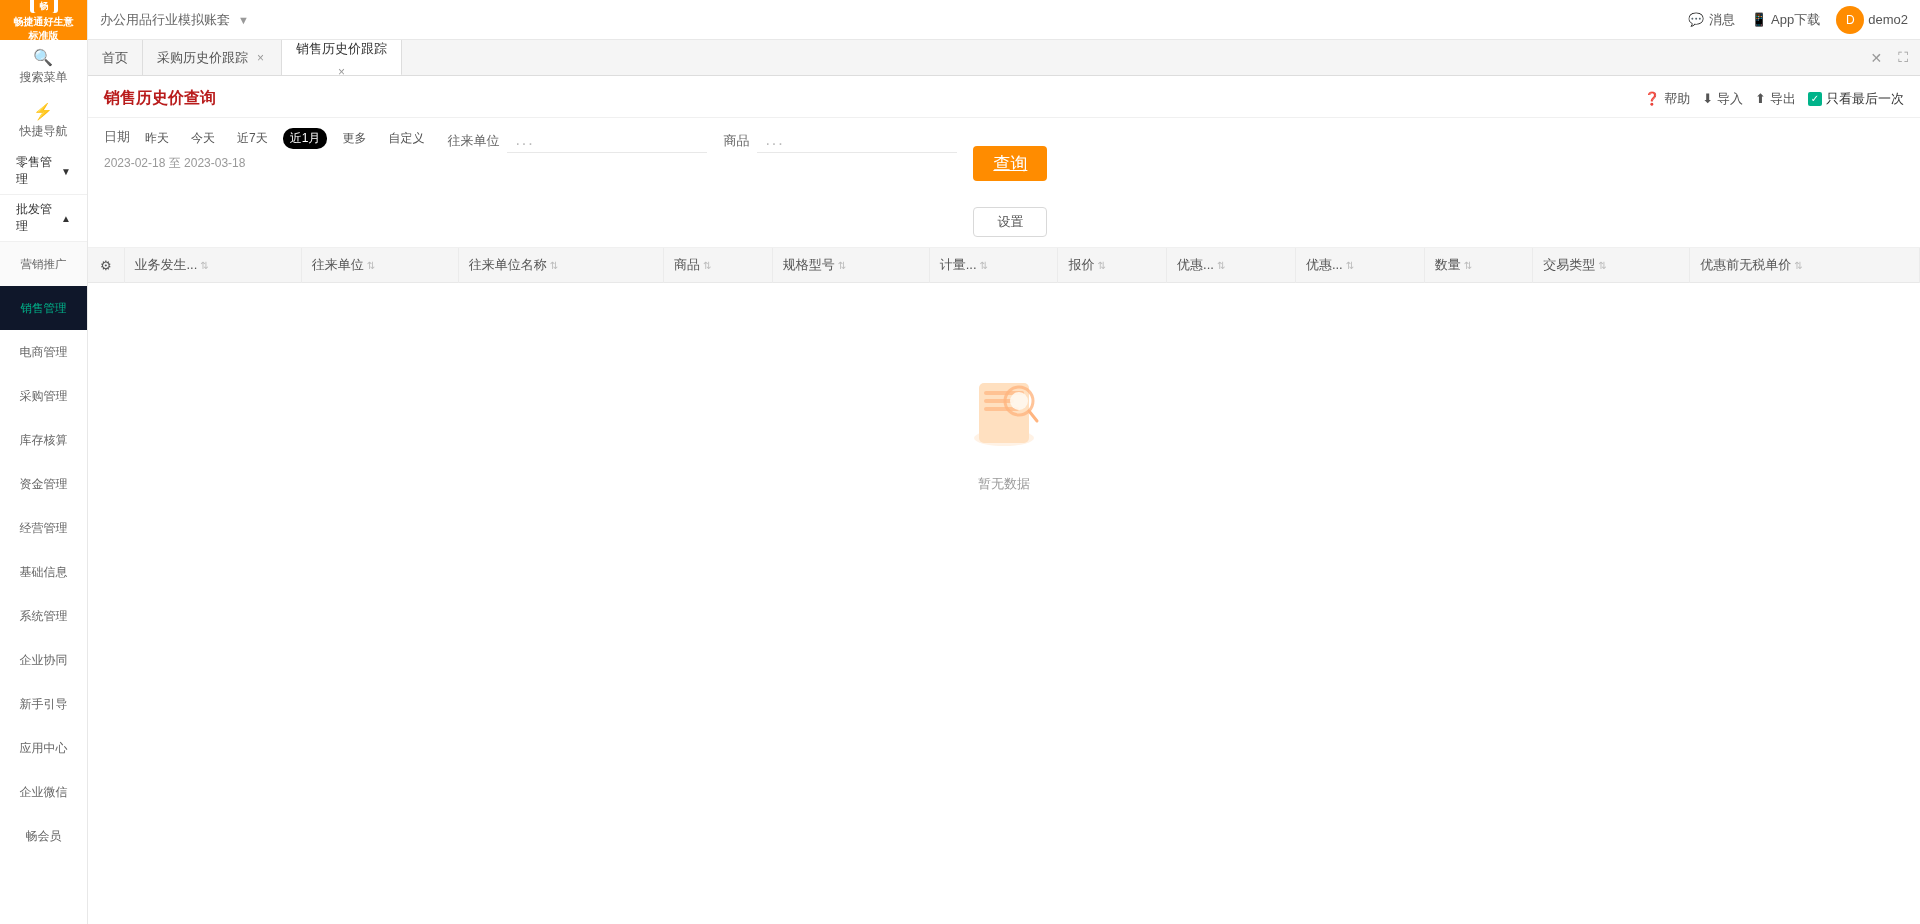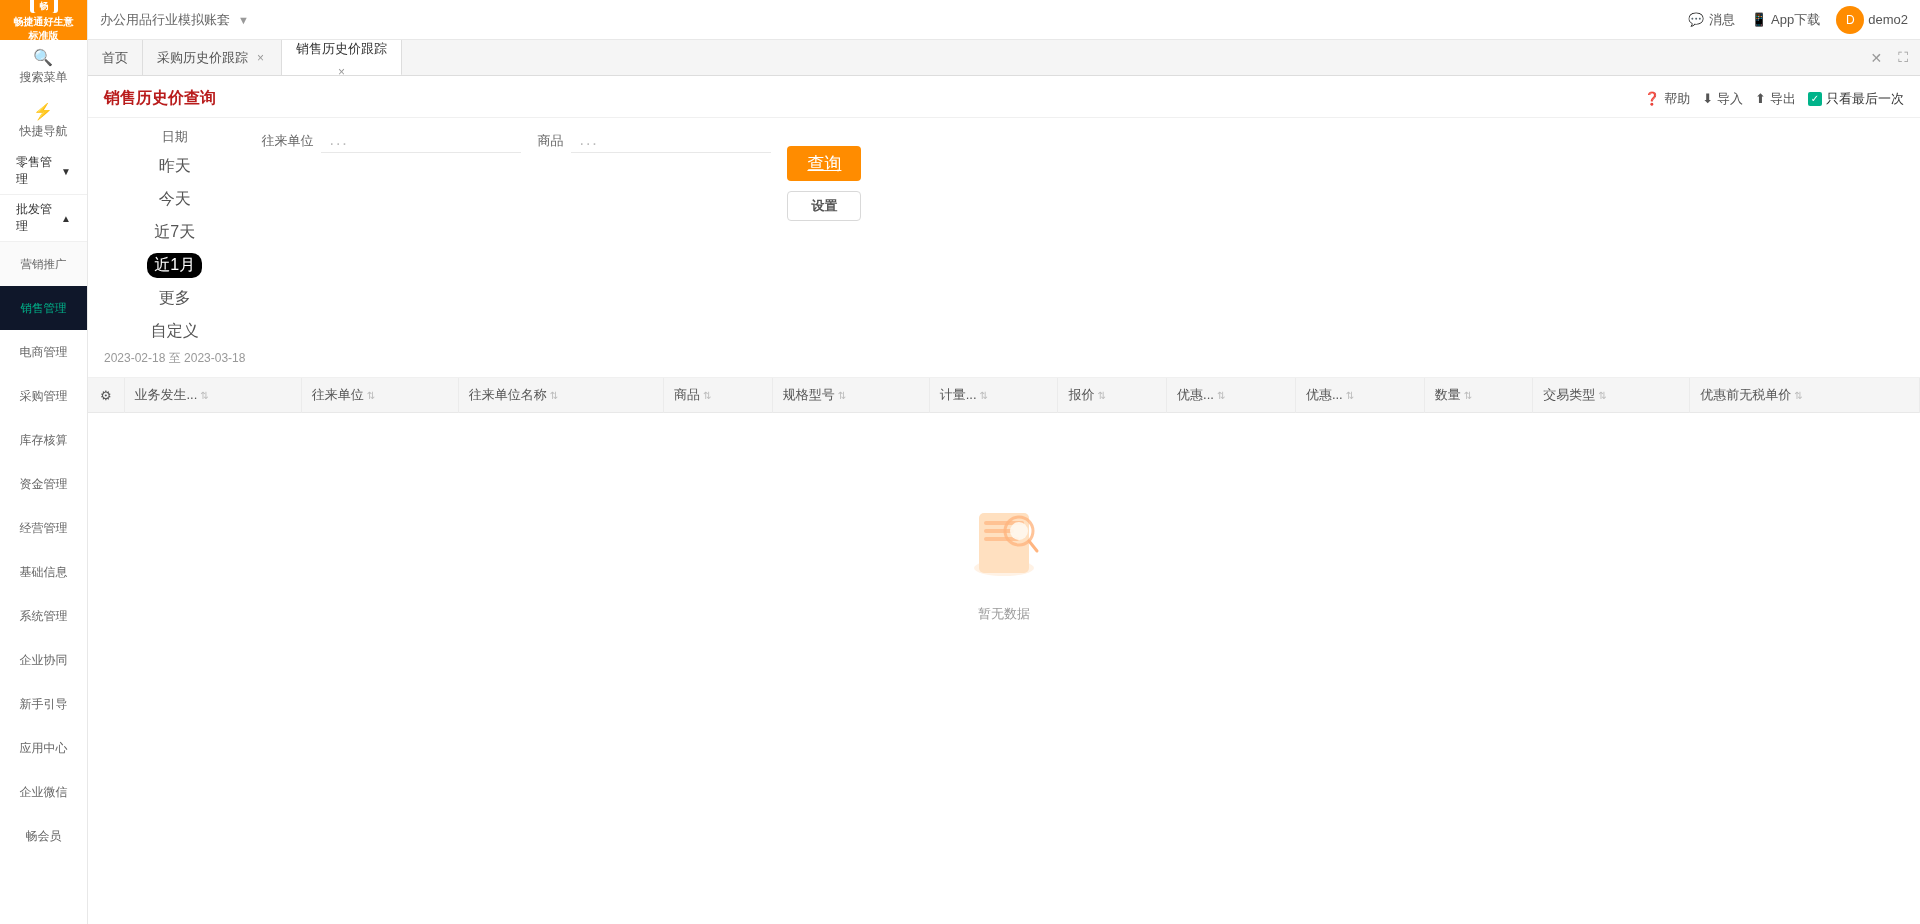--- a/index.html
+++ b/index.html
@@ -248,31 +248,30 @@
       border-bottom: 1px solid #f0f0f0;
       flex-wrap: wrap;
     }
     .filter-group {
       display: flex;
       flex-direction: column;
       gap: 4px;
     }
     .filter-label-row {
       display: flex;
-      align-items: center;
+      align-items: flex-start;
       gap: 8px;
       color: #666;
       font-size: 13px;
-      flex-direction: column;
     }
     .date-btn {
       padding: 2px 7px;
       border-radius: 3px;
       cursor: pointer;
-      font-size: 16px;
+      font-size: 12px;
       color: #555;
     }
     .date-btn.active {
       background: #000000;
       color: white;
       border-radius: 10px;
     }
     .date-range {
       font-size: 12px;
       color: #999;
@@ -305,22 +304,21 @@
       text-decoration: underline;
     }
     .setting-btn {
       background: #fff;
       border: 1px solid #d9d9d9;
       border-radius: 4px;
       padding: 5px 16px;
       font-size: 13px;
       cursor: pointer;
       color: #555;
-      margin-top: 6px;
-      font-weight: bold;
+      margin-top: 22px;
     }
     .filter-actions {
       display: flex;
       flex-direction: column;
       gap: 4px;
       align-self: flex-start;
       margin-top: 18px;
     }
 
     

